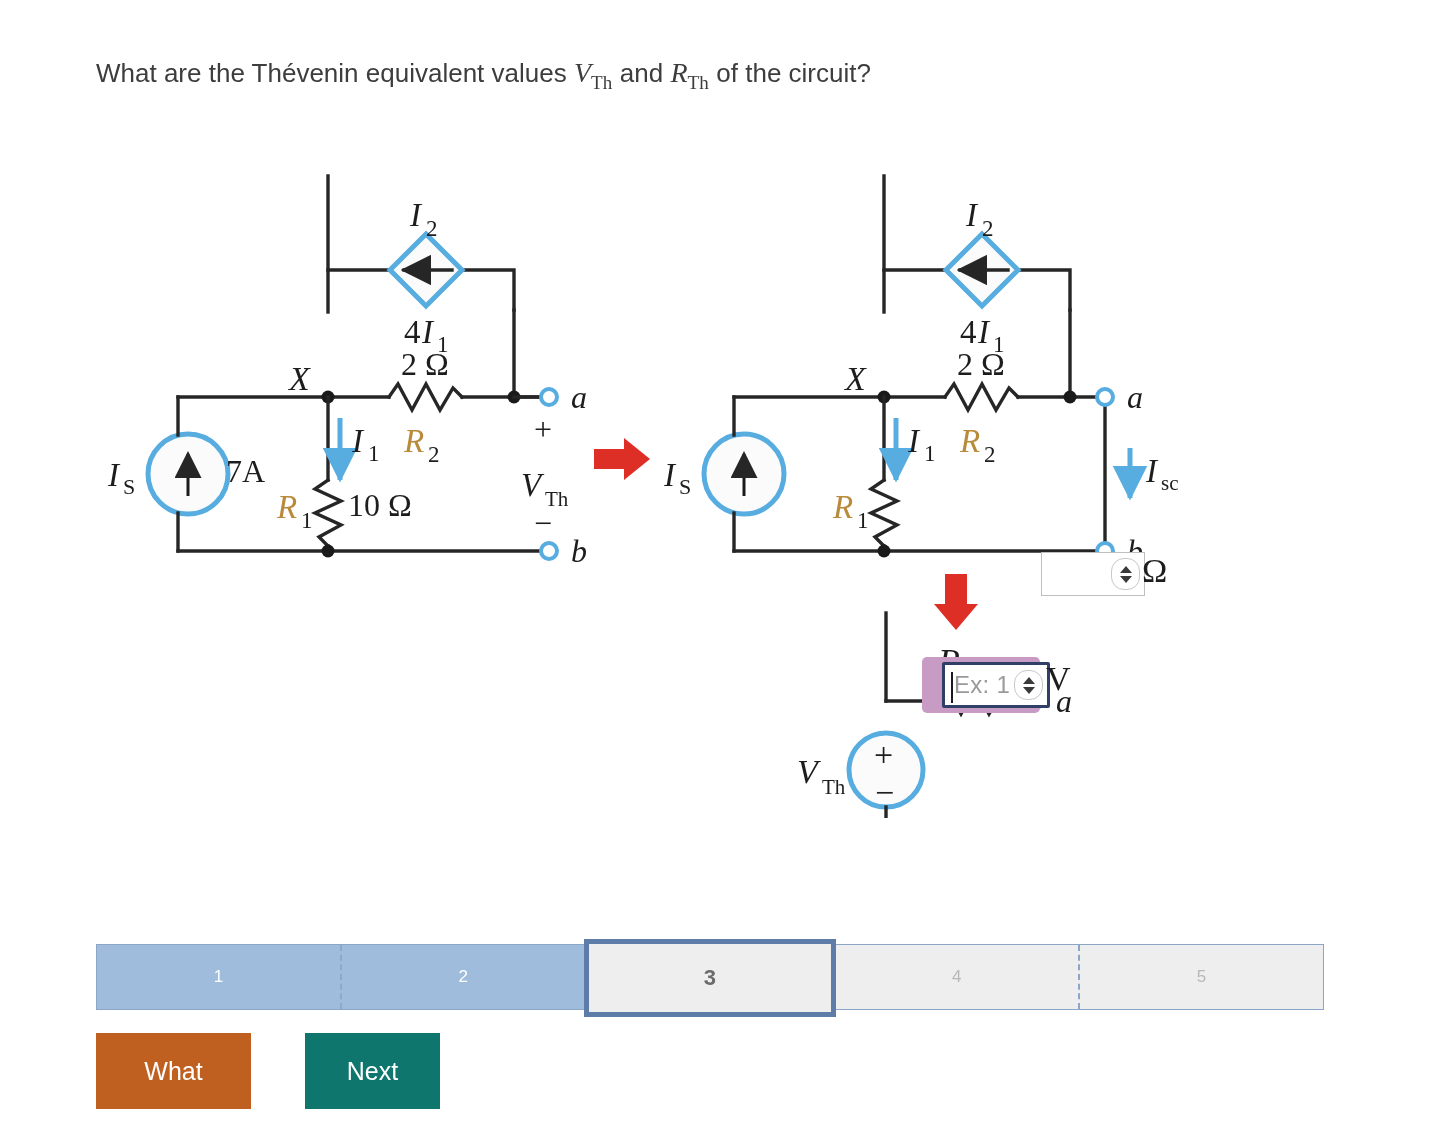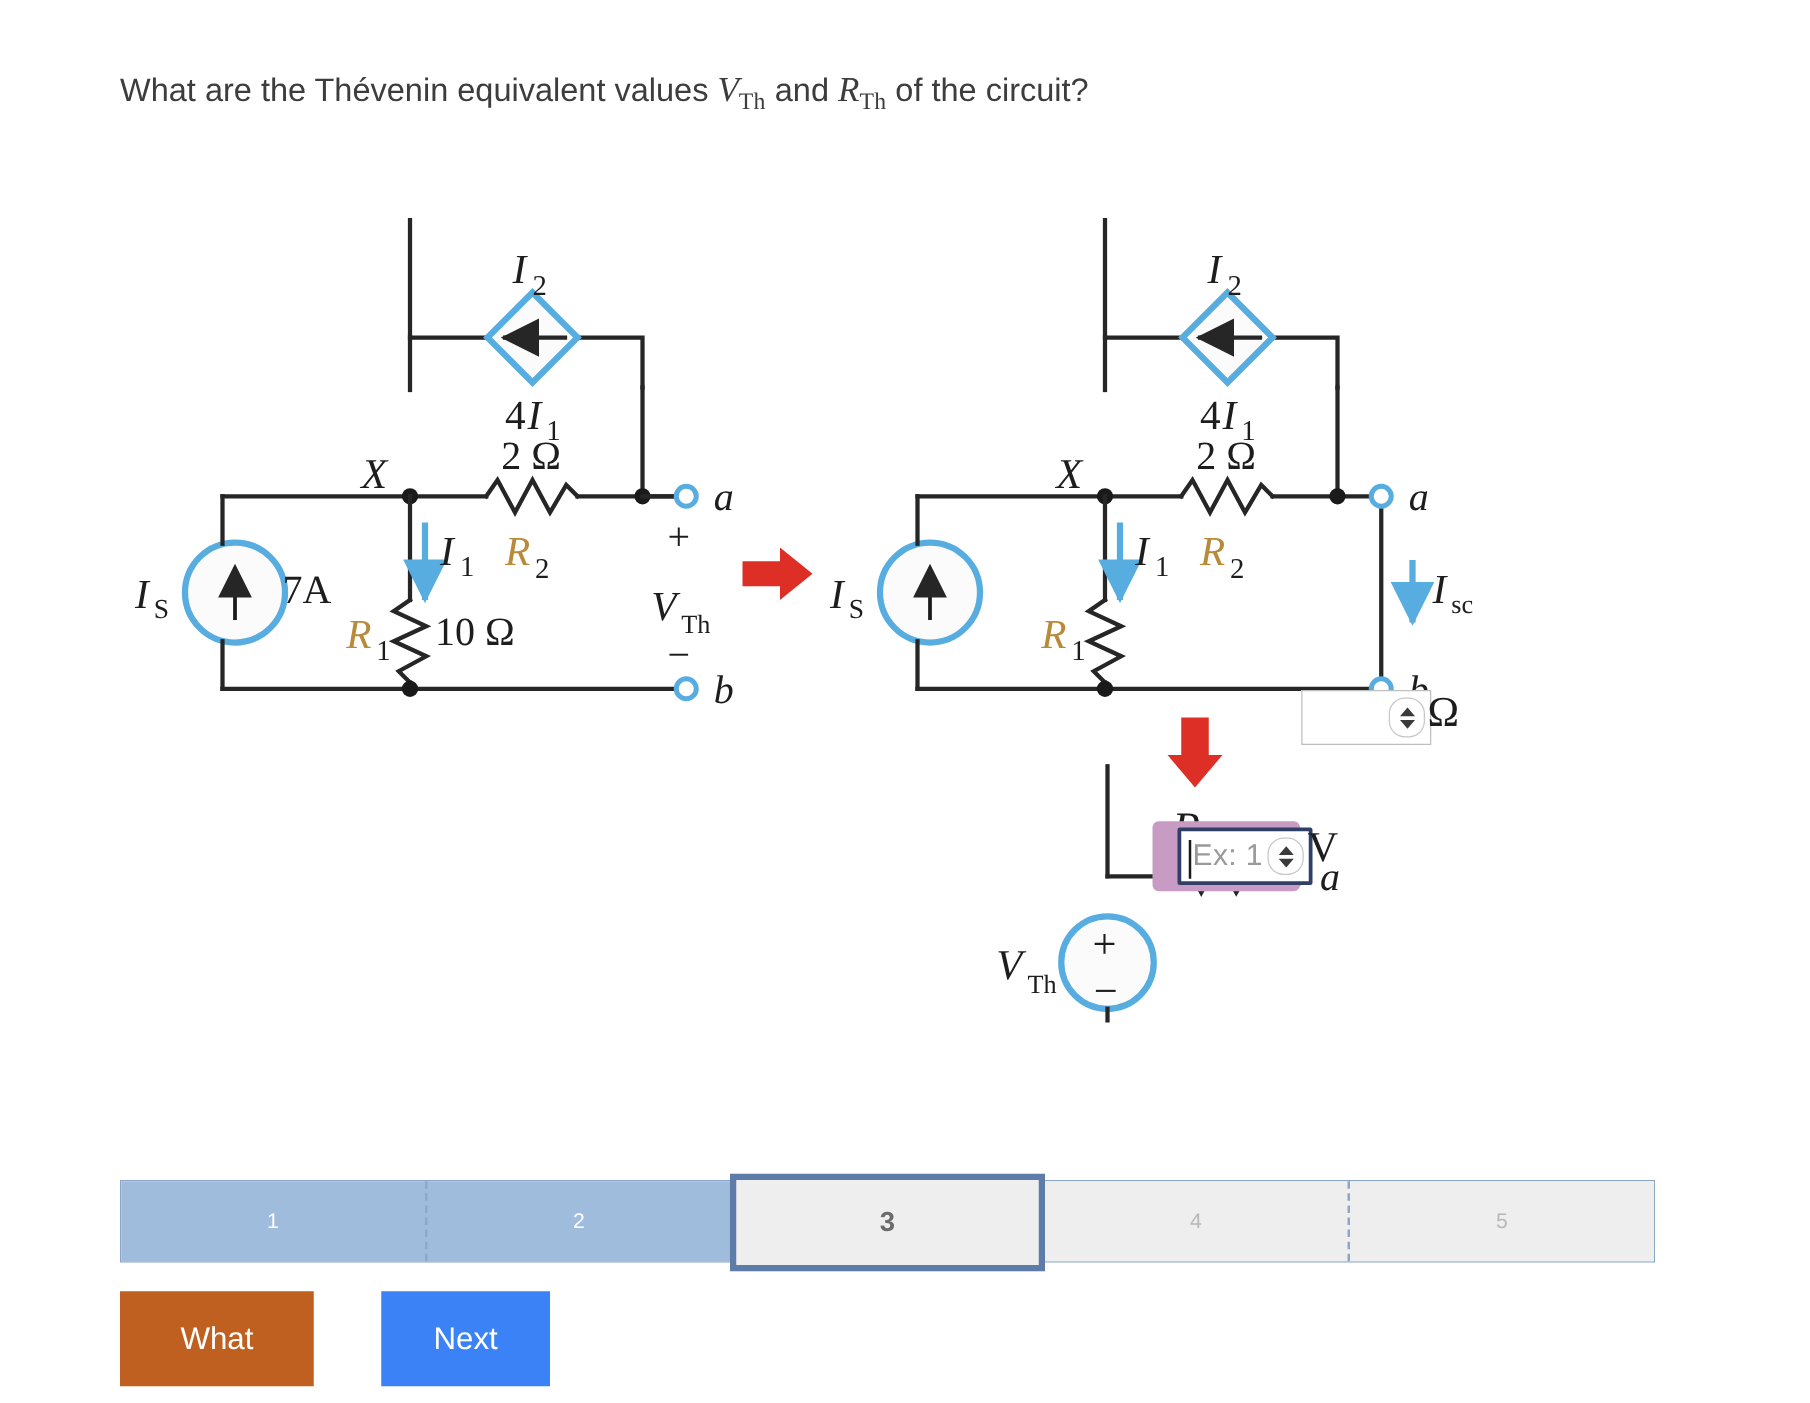--- a/index.html
+++ b/index.html
@@ -194,21 +194,21 @@
     padding: 0;
   }
   #check-button {
     width: 155px;
     height: 76px;
     background: #bf6020;
   }
   #next-button {
     width: 135px;
     height: 76px;
-    background: #3b82f6;
+    background: #0f766e;
   }
 </style>
 </head>
 <body>
 
 <div id="question">
   <span>What are the Thévenin equivalent values</span>
   <span class="mi"><span>V</span><span class="sub">Th</span></span>
   <span>and</span>
   <span class="mi"><span>R</span><span class="sub">Th</span></span>

